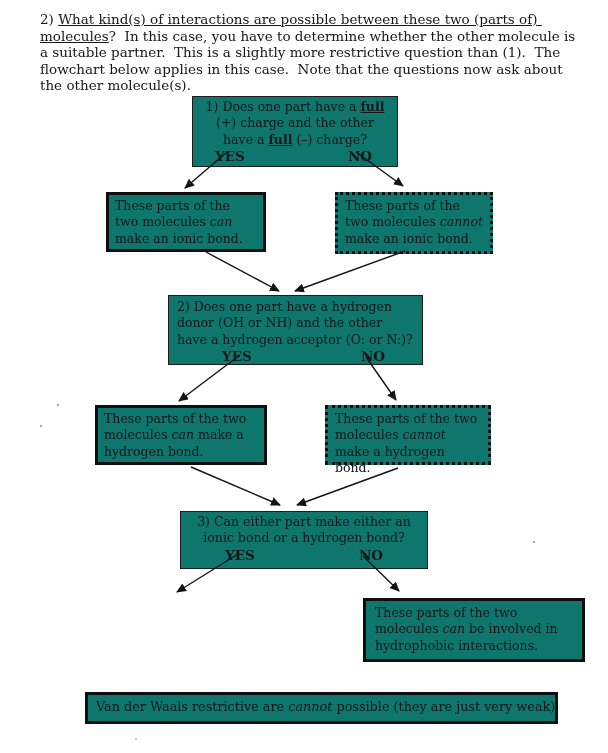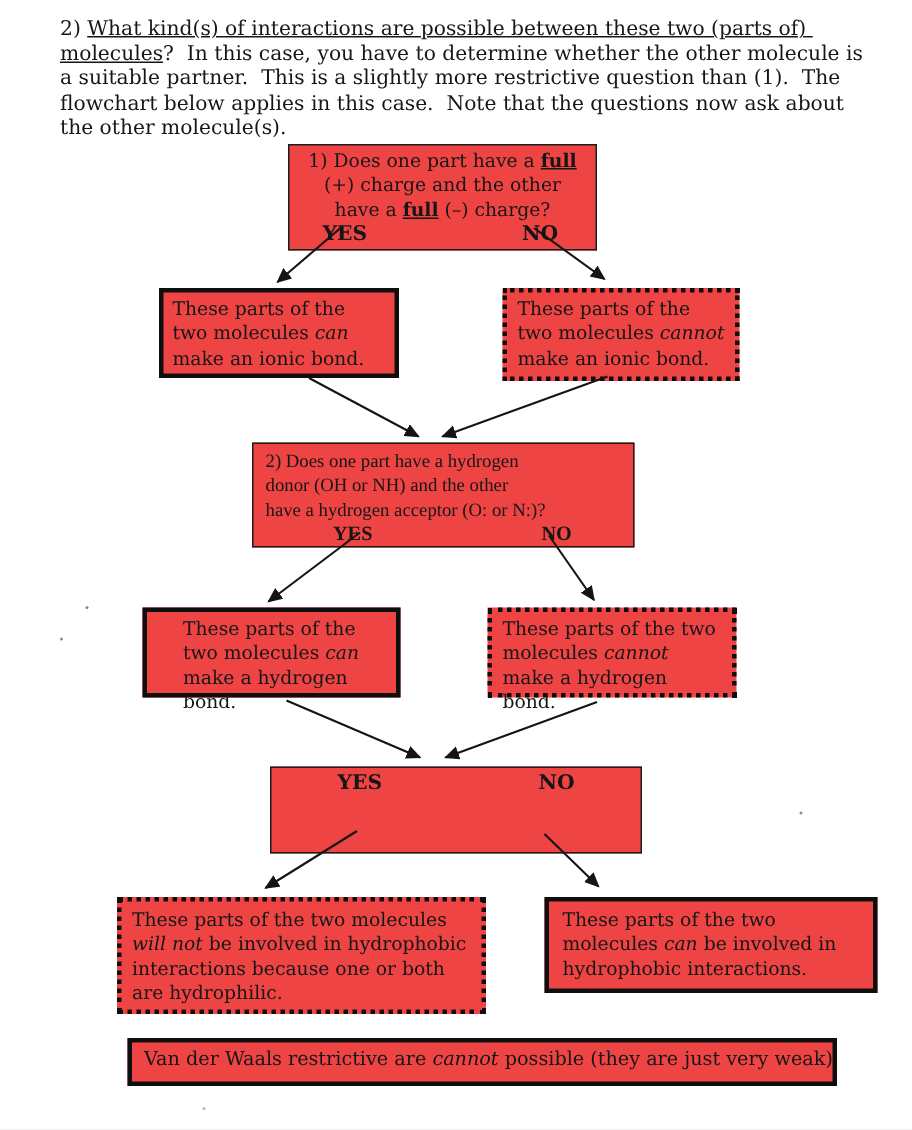--- a/index.html
+++ b/index.html
@@ -8,43 +8,43 @@
     font-family:"DejaVu Serif", serif; color:#161616; overflow:hidden;
   }
   .intro {
     position:absolute; left:40px; top:11px; width:547px; margin:0;
     font-size:13.5px; line-height:16.6px; white-space:pre-wrap;
   }
   .u  { text-decoration:underline; }
   .bu { font-weight:bold; text-decoration:underline; }
   .em { font-style:italic; }
 
-  .box { position:absolute; box-sizing:border-box; font-size:12.5px; line-height:16.3px; background:#ef4444; }
+  .box { position:absolute; box-sizing:border-box; font-size:12.5px; line-height:16.3px; background:#0f766e; }
   .thin   { border:1.5px solid #1c1c1c; }
   .thick  { border:3px solid #0e0e0e; }
   .dotted { border:3px dotted #0e0e0e; }
 
   .btxt { white-space:pre-wrap; }
   .lines { white-space:pre-line; }
 
   .yn { position:relative; height:17px; font-weight:bold; font-size:13.5px; }
   .yn span { position:absolute; top:0; }
 
   
   #q1 { left:192px; top:96px;  width:206px; height:71px; padding:2px 7px; text-align:center; }
   #q1 .yes { left:15px; }  #q1 .no { left:148px; }
-  #q2 { left:168px; top:295px; width:255px; height:70px; padding:3px 8px; text-align:left;font-family:Liberation Serif, serif; }
+  #q2 { left:168px; top:295px; width:255px; height:70px; padding:3px 8px; text-align:left; }
   #q2 .yes { left:45px; }  #q2 .no { left:184px; }
   #q3 { left:180px; top:511px; width:248px; height:58px; padding:2px 6px; text-align:center; }
   #q3 .yes { left:38px; }  #q3 .no { left:172px; }
 
   
   #ionic-can    { left:106px; top:192px; width:160px; height:60px; padding:3px 6px; }
   #ionic-cannot { left:335px; top:192px; width:158px; height:62px; padding:3px 7px; }
-  #hbond-can    { left:95px;  top:405px; width:172px; height:60px; padding:3px 24px; }
+  #hbond-can    { left:95px;  top:405px; width:172px; height:60px; padding:3px 6px; }
   #hbond-cannot { left:325px; top:405px; width:166px; height:60px; padding:3px 7px; }
   #hydro-not    { left:78px;  top:598px; width:246px; height:78px; padding:4px 7px; }
   #hydro-can    { left:363px; top:598px; width:222px; height:64px; padding:4px 9px; }
   #vdw          { left:85px;  top:692px; width:473px; height:32px; padding:4px 8px;
                   text-align:center; white-space:nowrap; font-size:12.8px; }
 
   .arrows { position:absolute; left:0; top:0; z-index:5; pointer-events:none; }
   .arrows line { stroke:#141414; stroke-width:1.4; }
 
   .speck { position:absolute; background:#8a8a8a; width:2px; height:2px; border-radius:1px; }
@@ -86,29 +86,28 @@
   </div>
 
   <div class="box thick" id="hbond-can">
     <div class="btxt"><span>These parts of the two molecules </span><span class="em">can</span><span> make a hydrogen bond.</span></div>
   </div>
   <div class="box dotted" id="hbond-cannot">
     <div class="btxt"><span>These parts of the two molecules </span><span class="em">cannot</span><span> make a hydrogen bond.</span></div>
   </div>
 
   <div class="box thin" id="q3">
+    <div class="lines">3) Can either part make either an
+ionic bond or a hydrogen bond?</div>
     <div class="yn">
       <span class="yes">YES</span>
       <span class="no">NO</span>
     </div>
   </div>
 
-  <div class="box dotted" id="hydro-not">
-    <div class="btxt"><span>These parts of the two molecules </span><span class="em">will not</span><span> be involved in hydrophobic interactions because one or both are hydrophilic.</span></div>
-  </div>
   <div class="box thick" id="hydro-can">
     <div class="btxt"><span>These parts of the two molecules </span><span class="em">can</span><span> be involved in hydrophobic interactions.</span></div>
   </div>
 
   <div class="box thick" id="vdw">
     <span>Van der Waals restrictive are </span><span class="em">cannot</span><span> possible (they are just very weak).</span>
   </div>
 
   <svg class="arrows" width="608" height="753">
     <defs>

